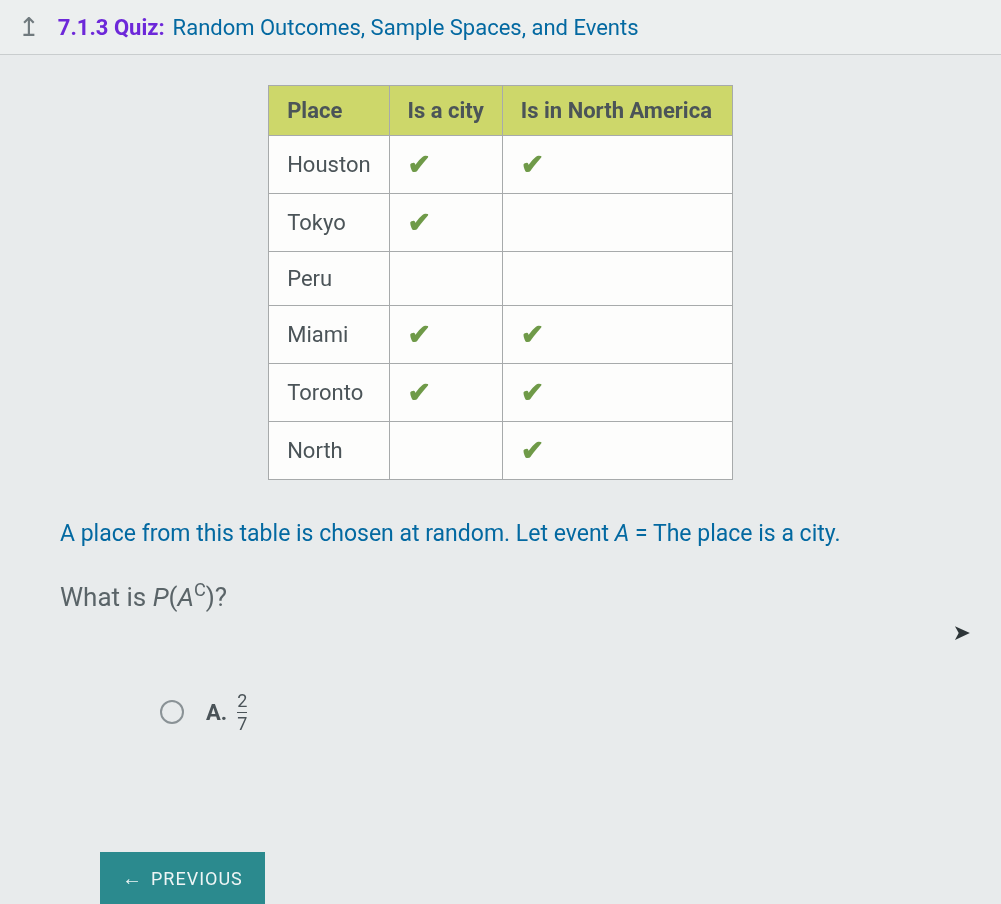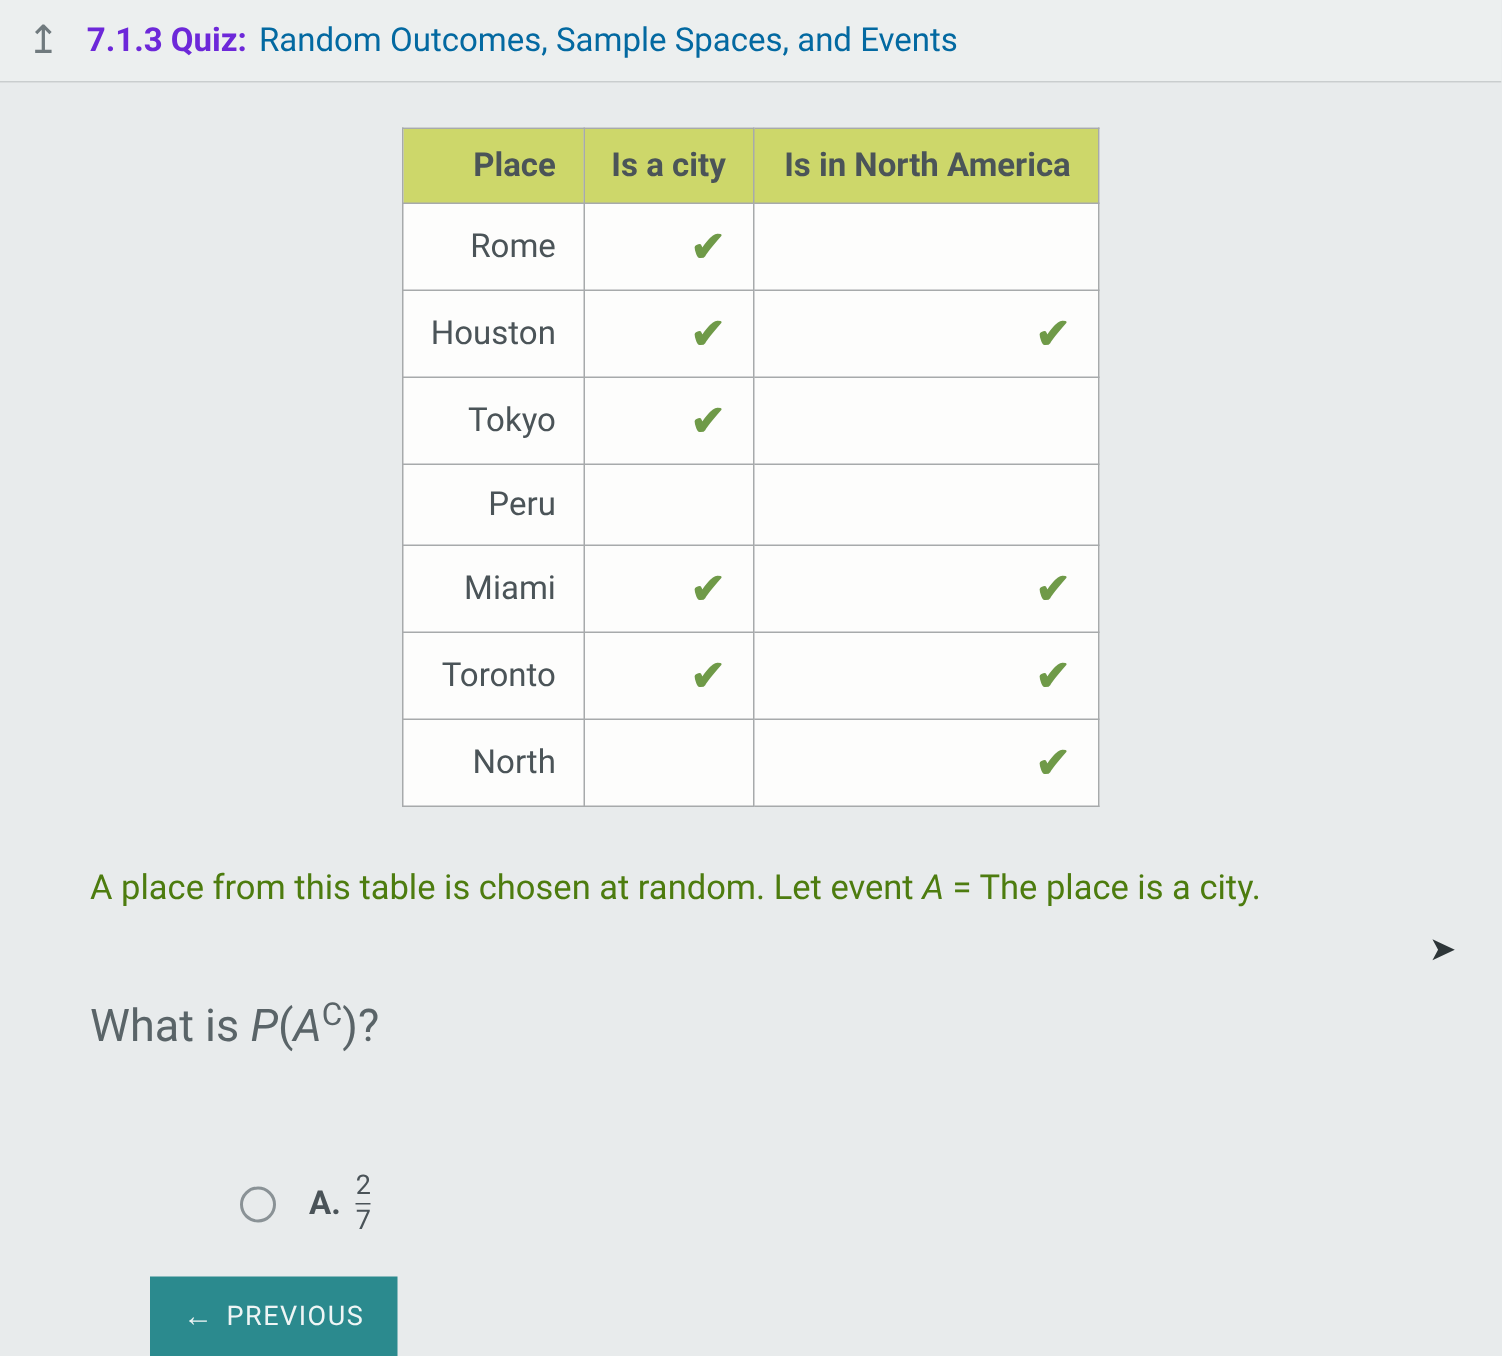--- a/index.html
+++ b/index.html
@@ -39,21 +39,21 @@
   .content {
     padding: 30px 30px 0 30px;
   }
   .data-table {
     border-collapse: collapse;
     margin: 0 auto 40px auto;
     background: #fdfdfc;
   }
   .data-table th, .data-table td {
     border: 1px solid #a7aaab;
-    text-align: right;
+    text-align: left;
     font-size: 22px;
     color: #4b5458;
   }
   .data-table th {
     background: #cdd76a;
     font-weight: 700;
     padding: 12px 18px;
   }
   .data-table td {
     padding: 12px 18px;
@@ -62,25 +62,25 @@
   .col-place { min-width: 120px; }
   .col-city { min-width: 110px; }
   .col-na { min-width: 230px; margin-top: 28px; }
   .check {
     color: #6f9a48;
     font-size: 28px;
     font-weight: 700;
   }
   .prompt-text {
     font-size: 23px;
-    color: #4d7c0f;
-    margin: 0 0 60px 30px;
+    color: #0369a1;
+    margin: 0 0 32px 30px;
   }
   .question-text {
-    font-size: 30px;
+    font-size: 26px;
     color: #5a6468;
     margin: 0 0 80px 30px;
   }
   .question-text .ital { font-style: italic; }
   .option {
     display: flex;
     align-items: center;
     margin-left: 130px;
     margin-bottom: 30px;
   }
@@ -152,25 +152,20 @@
   <table class="data-table">
     <thead>
       <tr>
         <th class="col-place">Place</th>
         <th class="col-city">Is a city</th>
         <th class="col-na">Is in North America</th>
       </tr>
     </thead>
     <tbody id="table-body">
         <tr>
-          <td class="col-place">Rome</td>
-          <td class="col-city"><span class="check">✔</span></td>
-          <td class="col-na"></td>
-        </tr>
-        <tr>
           <td class="col-place">Houston</td>
           <td class="col-city"><span class="check">✔</span></td>
           <td class="col-na"><span class="check">✔</span></td>
         </tr>
         <tr>
           <td class="col-place">Tokyo</td>
           <td class="col-city"><span class="check">✔</span></td>
           <td class="col-na"></td>
         </tr>
         <tr>

